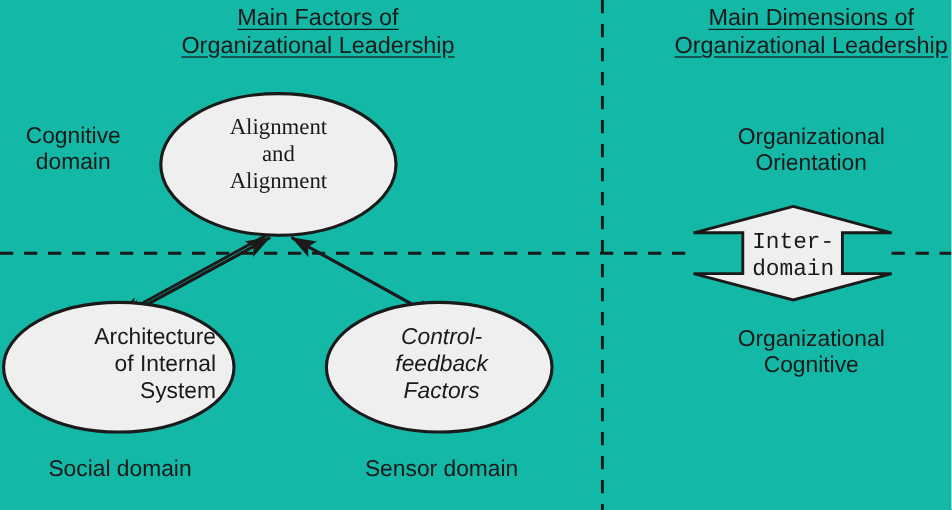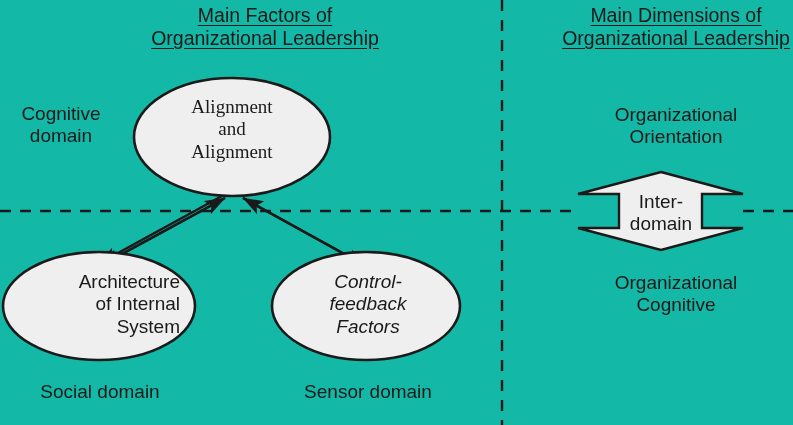--- a/index.html
+++ b/index.html
@@ -57,21 +57,21 @@
   #label-social    { left: 20px;  top: 381px; width: 160px; }
   #label-sensor    { left: 288px; top: 381px; width: 160px; }
 
   #label-orientation { left: 556px; top: 104px; width: 240px; }
   #label-adaptation  { left: 556px; top: 272px; width: 240px; }
 
   #node-alignment { left: 152px; top: 96px;  width: 160px; font-family: Liberation Serif, serif; }
   #node-architecture { left: 18px;  top: 271px; width: 162px; text-align: right; }
   #node-control   { left: 288px; top: 271px; width: 160px; font-style: italic; }
 
-  #node-interaction { left: 603px; top: 191px; width: 116px; }
+  #node-interaction { left: 603px; top: 191px; width: 116px; font-family: Liberation Mono, monospace; }
 </style>
 </head>
 <body>
 
 <div id="canvas">
 
   <svg id="diagram-svg" viewBox="0 0 793 425" xmlns="http://www.w3.org/2000/svg">
     <defs>
       <marker id="arrowhead" markerWidth="9" markerHeight="9" refX="8.4" refY="3.1" orient="auto" markerUnits="strokeWidth">
         <path d="M0,0 L8.6,3.1 L0,6.2 L1.9,3.1 Z" fill="#1a1a1a"></path>

